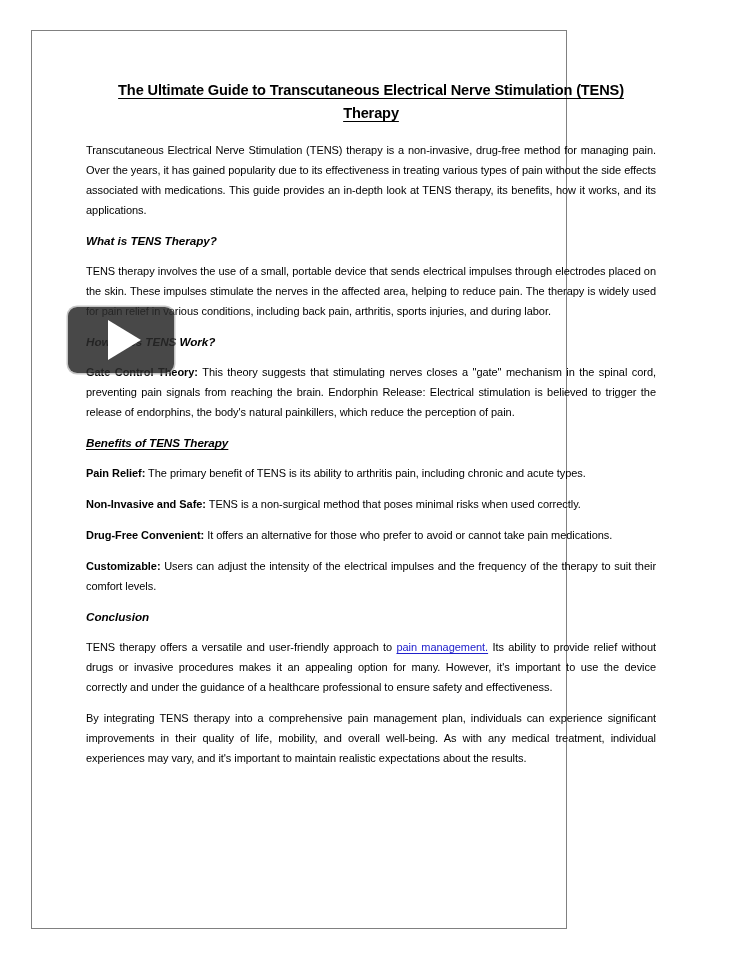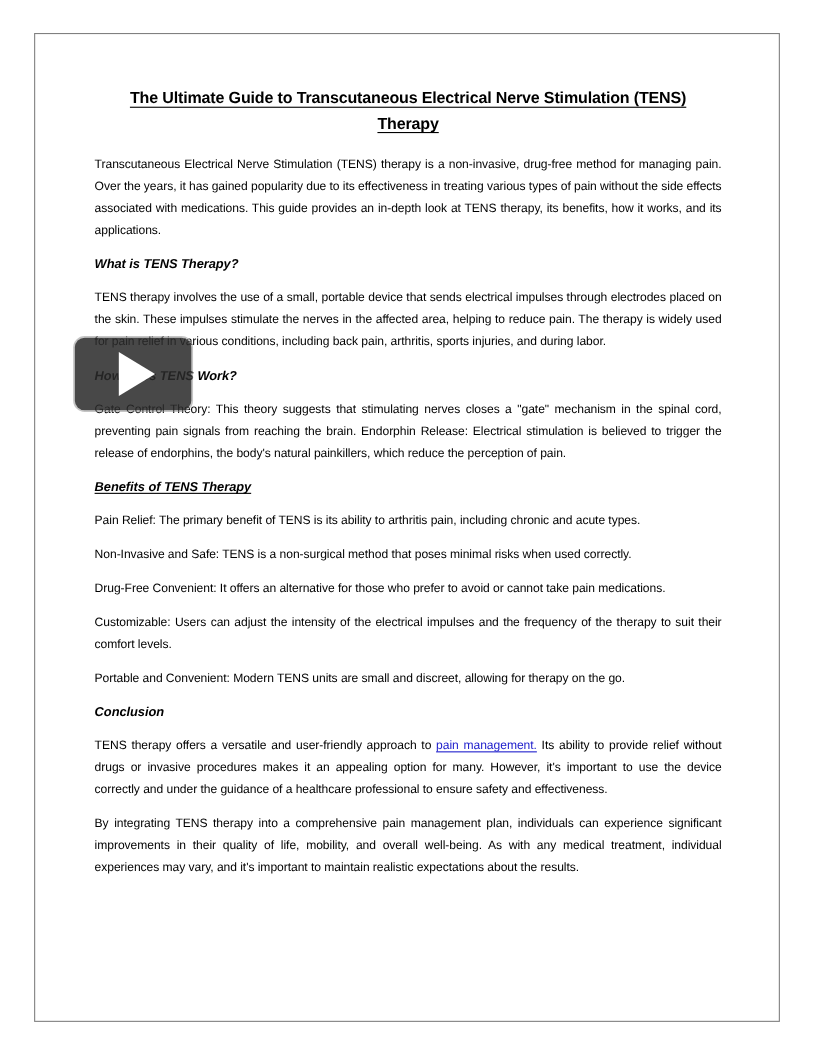--- a/index.html
+++ b/index.html
@@ -15,21 +15,21 @@
     color: #000000;
     overflow: hidden;
     position: relative;
   }
 
   
   #page-sheet {
     position: absolute;
     left: 31px;
     top: 30px;
-    width: 678px;
+    width: 536px;
     height: 899px;
     box-sizing: border-box;
     border: 1px solid #808080;
     background: #ffffff;
   }
 
   #page-content {
     position: absolute;
     left: 54px;
     top: 48px;
@@ -69,21 +69,21 @@
   }
   h2.section-heading.underlined {
     text-decoration: underline;
     text-underline-offset: 2px;
     display: inline-block;
   }
   .heading-wrap { margin: 0 0 10px 0; }
   .heading-wrap h2 { margin: 0; font-style: italic; }
 
   .lead {
-    font-weight: normal;
+    font-weight: bold;
   }
 
   a.inline-link {
     color: #2020cc;
     text-decoration: underline;
     text-underline-offset: 1.5px;
   }
 
   
   .gap-sm { margin-bottom: 9px; }
@@ -144,21 +144,20 @@
     </div>
 
     <p class="body-text gap-md"><span class="lead">Pain Relief:</span><span> The primary benefit of TENS is its ability to arthritis pain, including chronic and acute types.</span></p>
 
     <p class="body-text gap-md"><span class="lead">Non-Invasive and Safe:</span><span> TENS is a non-surgical method that poses minimal risks when used correctly.</span></p>
 
     <p class="body-text gap-md"><span class="lead">Drug-Free Convenient:</span><span> It offers an alternative for those who prefer to avoid or cannot take pain medications.</span></p>
 
     <p class="body-text gap-md"><span class="lead">Customizable:</span><span> Users can adjust the intensity of the electrical impulses and the frequency of the therapy to suit their comfort levels.</span></p>
 
-    <p class="body-text gap-sm"><span class="lead">Portable and Convenient:</span><span> Modern TENS units are small and discreet, allowing for therapy on the go.</span></p>
 
     <div class="heading-wrap">
       <h2 class="section-heading">Conclusion</h2>
     </div>
 
     <p class="body-text gap-md"><span>TENS therapy offers a versatile and user-friendly approach to </span><a class="inline-link" href="#">pain management.</a><span> Its ability to provide relief without drugs or invasive procedures makes it an appealing option for many. However, it's important to use the device correctly and under the guidance of a healthcare professional to ensure safety and effectiveness.</span></p>
 
     <p class="body-text">By integrating TENS therapy into a comprehensive pain management plan, individuals can experience significant improvements in their quality of life, mobility, and overall well-being. As with any medical treatment, individual experiences may vary, and it's important to maintain realistic expectations about the results.</p>
 
   </div>

